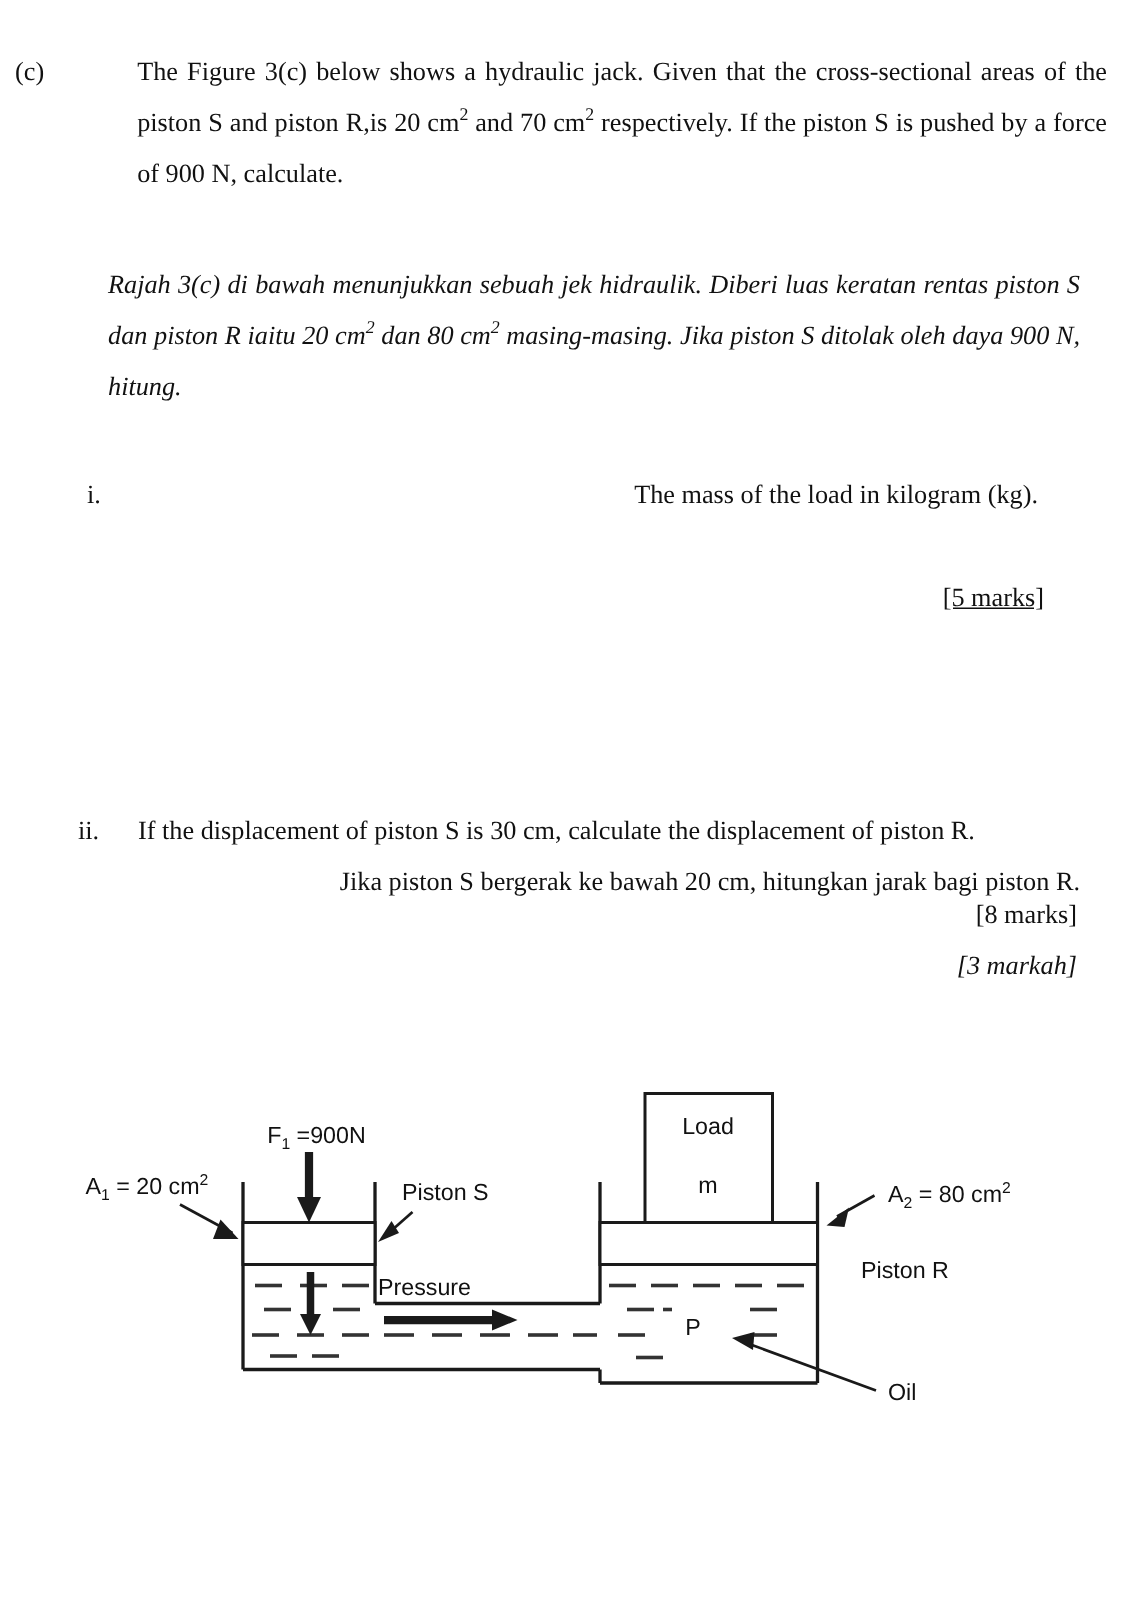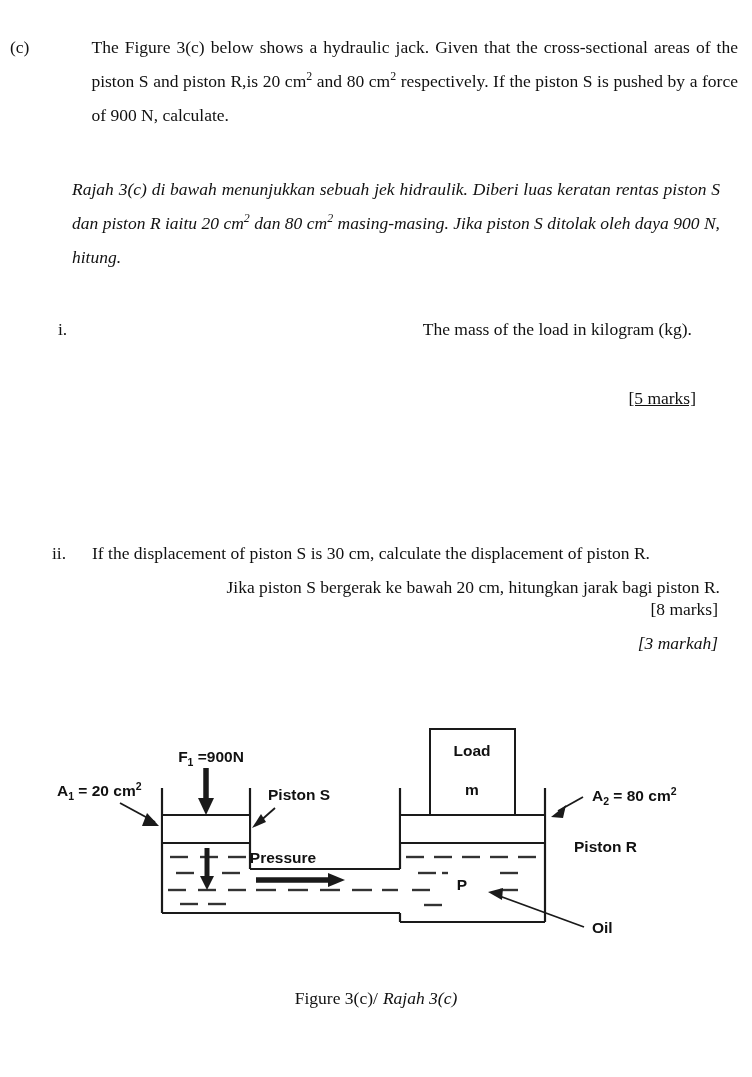--- a/index.html
+++ b/index.html
@@ -64,21 +64,20 @@
   }
   .marks.it { font-style: italic; }
 
   
   .figure-wrap {
     position: absolute;
     left: 0;
     top: 700px;
     width: 752px;
     height: 270px;
-    font-weight: bold;
   }
   .caption {
     position: absolute;
     left: 0;
     top: 988px;
     width: 752px;
     text-align: center;
     font-size: 17.5px;
   }
   .caption .it { font-style: italic; }
@@ -96,21 +95,21 @@
   }
 </style>
 </head>
 <body>
 
 <div class="page">
 
   <div class="q-row" style="left:10px; top:30px; width:728px;">
     <div class="q-label">(c)</div>
     <div class="q-body" style="margin-left:62px; width:648px;">
-      <span>The Figure 3(c) below shows a hydraulic jack. Given that the cross-sectional areas of the piston S and piston R,is 20 cm</span><sup class="sup2">2</sup><span> and 80 cm</span><sup class="sup2">2</sup><span> respectively. If the piston S is pushed by a force of 900 N, calculate.</span>
+      <span>The Figure 3(c) below shows a hydraulic jack. Given that the cross-sectional areas of the piston S and piston R,is 20 cm</span><sup class="sup2">2</sup><span> and 70 cm</span><sup class="sup2">2</sup><span> respectively. If the piston S is pushed by a force of 900 N, calculate.</span>
     </div>
   </div>
 
   <div class="q-row" style="left:72px; top:172px; width:648px;">
     <div class="q-body it" style="width:648px;">
       <span>Rajah 3(c) di bawah menunjukkan sebuah jek hidraulik. Diberi luas keratan rentas piston S dan piston R iaitu 20 cm</span><sup class="sup2">2</sup><span> dan 80 cm</span><sup class="sup2">2</sup><span> masing-masing. Jika piston S ditolak oleh daya 900 N, hitung.</span>
     </div>
   </div>
 
   <div class="q-row" style="left:58px; top:312px; width:660px;">
@@ -248,17 +247,14 @@
 
       <text class="dlabel" x="592" y="233">Oil</text>
       <g>
         <line x1="584" y1="227" x2="494" y2="194" stroke="#1a1a1a" stroke-width="1.8"></line>
         <polygon points="503,188 488,192 502,200" fill="#1a1a1a"></polygon>
       </g>
 
     </svg>
   </div>
 
-  <div class="caption">
-    <span>Figure 3(c)/</span><span class="it" style="margin-left:5px;">Rajah 3(c)</span>
-  </div>
 
 </div>
 
 </body></html>

